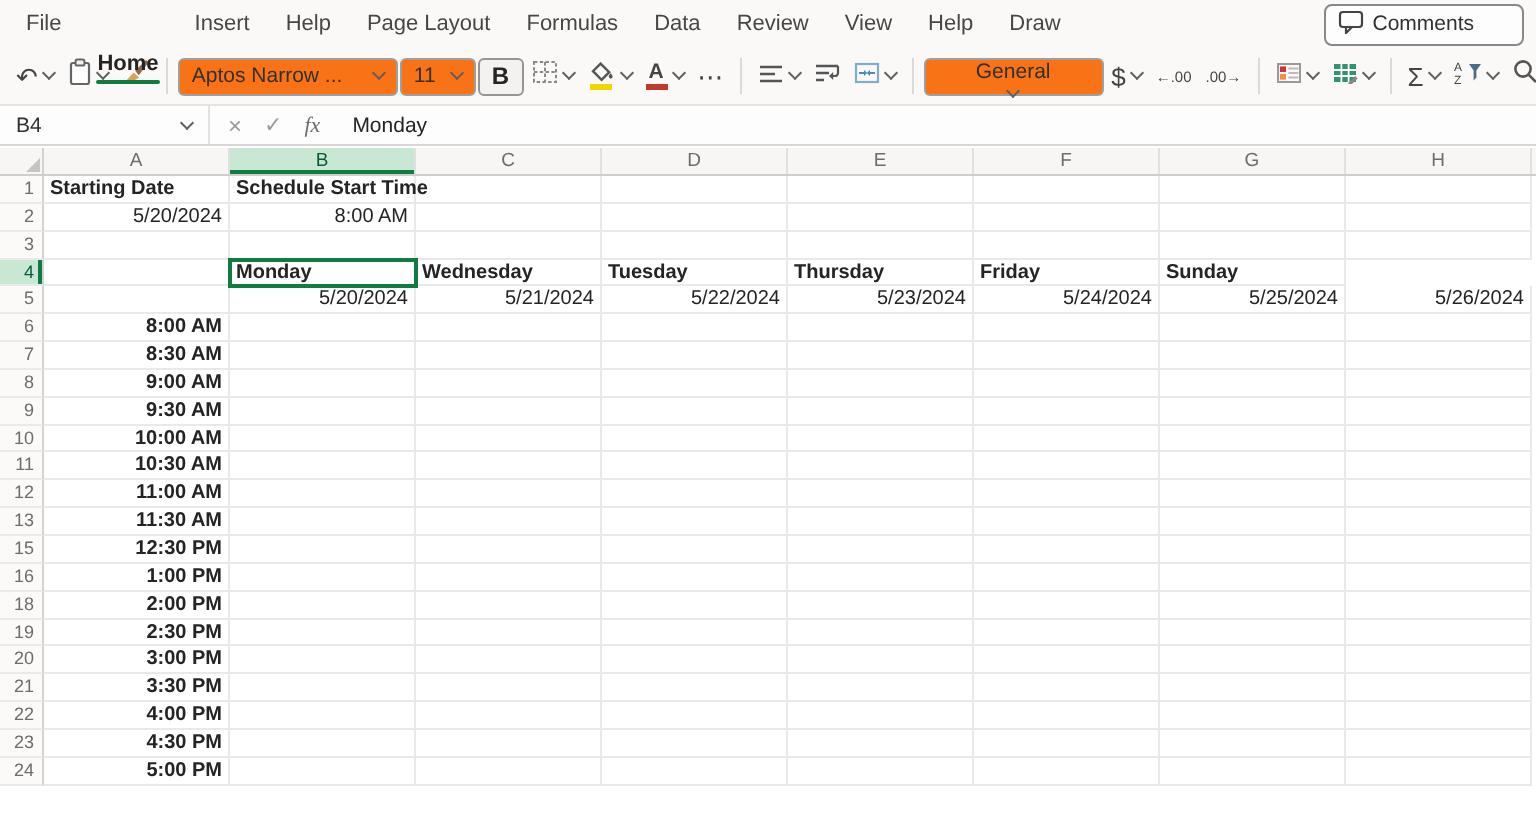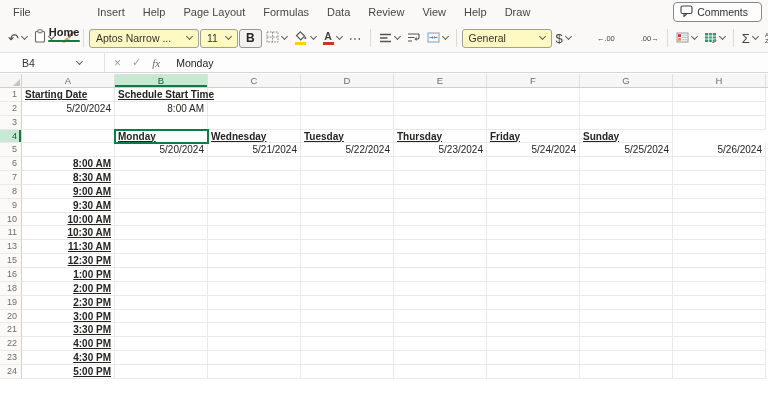--- a/index.html
+++ b/index.html
@@ -9,49 +9,49 @@
 
   
   .menubar { height:24px; background:#faf9f8; display:flex; align-items:center;
              padding:0 4px; font-size:11px; color:#484644; }
   .mtabs { display:flex; align-items:center; height:100%; }
   .mtab { padding:12px 9px; height:100%; display:flex; align-items:center; position:relative; cursor:pointer; white-space:nowrap; }
   .mtab.active { font-weight:bold; color:#252423;margin-top:40px; }
   .mtab.active::after { content:""; position:absolute; left:8px; right:8px; bottom:2px;
                         height:2.5px; background:#107c41; border-radius:2px; }
   .comments-btn { margin-left:auto; margin-right:2px; display:flex; align-items:center; gap:4px;
-                  border:1px solid #8a8886; border-radius:4px; padding:2px 13px 2px 6px;
+                  border:1px solid #8a8886; border-radius:4px; padding:2px 24px 2px 6px;
                   font-size:10.5px; color:#323130; background:#fdfdfd; white-space:nowrap; }
 
   
   .ribbon { height:29px; background:#faf9f8; border-bottom:1px solid #e5e3e1;
             display:flex; align-items:center; padding:0 5px; gap:1px; overflow:hidden; }
   .tbtn { display:flex; align-items:center; gap:3px; padding:2px 3px; border-radius:3px; flex:none; }
   .chev { width:5px; height:5px; border-right:1.3px solid #605e5c; border-bottom:1.3px solid #605e5c;
           transform:rotate(45deg); display:inline-block; margin-top:-3px; flex:none; }
   .vdiv { width:1px; height:18px; background:#dcdad8; margin:0 4px; flex:none; }
   .selectbox { display:flex; align-items:center; justify-content:space-between; gap:4px;
-               border:1px solid #a19f9d; border-radius:3px; background:#fef9c3; height:19px;
+               border:1px solid #a19f9d; border-radius:3px; background:#f97316; height:19px;
                padding:0 6px; font-size:10.5px; color:#323130; flex:none; }
   .fontbox { width:110px; }
   .sizebox { width:38px; }
-  .numbox  { width:90px; }
+  .numbox  { width:90px;flex-direction:column; }
   .bold-btn { border:1px solid #979593; border-radius:3px; padding:0 6px; height:19px;
               display:flex; align-items:center; font-weight:bold; font-size:12px;
               color:#252423; background:#f3f2f1; flex:none; }
   .glyph { font-size:13px; color:#444; line-height:1; }
   .swatch-btn { display:flex; flex-direction:column; align-items:center; gap:1px; }
   .swatch-btn .letter { font-weight:bold; font-size:10.5px; color:#444; line-height:1; }
   .swatch { width:11px; height:2.6px; }
-  .tiny-text { font-size:7.5px; color:#444; letter-spacing:0; white-space:nowrap;margin-left:19px; }
+  .tiny-text { font-size:7.5px; color:#444; letter-spacing:0; white-space:nowrap; }
 
   
   .formulabar { height:20px; background:#fdfdfd; border-bottom:1px solid #d8d6d4;
                 display:flex; align-items:stretch; font-size:10.5px; }
-  .namebox { width:104px; padding:0 22px; display:flex; justify-content:space-between;
+  .namebox { width:104px; padding:0 8px; display:flex; justify-content:space-between;
              align-items:center; color:#323130; }
   .fxgroup { display:flex; align-items:center; gap:11px; padding:0 9px;
              border-left:1px solid #e4e2e0; color:#9d9b99; }
   .fx-cancel { font-size:12px; }
   .fx-check { font-size:11px; }
   .fx-label { font-family:"Liberation Serif", serif; font-style:italic; font-size:11px; color:#6d6b69; }
   .fvalue { display:flex; align-items:center; padding-left:7px; color:#252423; font-size:10.5px; }
 
   
   .grid { position:absolute; top:74px; left:0; width:768px; bottom:0; background:#fff; }
@@ -63,21 +63,21 @@
           font-size:9.5px; color:#6f6d6b; line-height:13px; cursor:pointer; }
   .colh.selh { background:#c8e8d4; color:#0b5c33; box-shadow:inset 0 -2px 0 #107c41; }
   .grow { display:flex; height:13.85px; flex:none; }
   .rowh { width:22px; flex:none; background:#fbfaf9; border-right:1px solid #d4d2d0;
           border-bottom:1px solid #ebe9e7; font-size:9px; color:#6f6d6b;
           text-align:right; padding-right:4px; line-height:13.5px; cursor:pointer; }
   .rowh.selh { background:#c8e8d4; color:#0b5c33; box-shadow:inset -2px 0 0 #107c41; }
   .cell { width:93px; flex:none; border-right:1px solid #ebe9e7; border-bottom:1px solid #ebe9e7;
           font-size:10px; color:#252423; line-height:13px; padding:0 3px;
           white-space:nowrap; overflow:visible; }
-  .cell.b { font-weight:bold;text-decoration:underline; }
+  .cell.b { font-weight:bold; }
   .cell.ra { text-align:right; }
   .cell.ind { padding-left:22px; }
   .cell.selcell { outline:2px solid #107c41; outline-offset:-1px; position:relative; z-index:2; background:#fff; }
 </style>
 </head>
 <body>
 
 <div class="app">
 
   <div class="menubar">
@@ -396,20 +396,31 @@
           <div class="cell b ra">10:30 AM</div>
           <div class="cell"></div>
           <div class="cell"></div>
           <div class="cell"></div>
           <div class="cell"></div>
           <div class="cell"></div>
           <div class="cell"></div>
           <div class="cell"></div>
         </div>
         <div class="grow">
+          <div class="rowh">12</div>
+          <div class="cell b ra">11:00 AM</div>
+          <div class="cell"></div>
+          <div class="cell"></div>
+          <div class="cell"></div>
+          <div class="cell"></div>
+          <div class="cell"></div>
+          <div class="cell"></div>
+          <div class="cell"></div>
+        </div>
+        <div class="grow">
           <div class="rowh">13</div>
           <div class="cell b ra">11:30 AM</div>
           <div class="cell"></div>
           <div class="cell"></div>
           <div class="cell"></div>
           <div class="cell"></div>
           <div class="cell"></div>
           <div class="cell"></div>
           <div class="cell"></div>
         </div>

